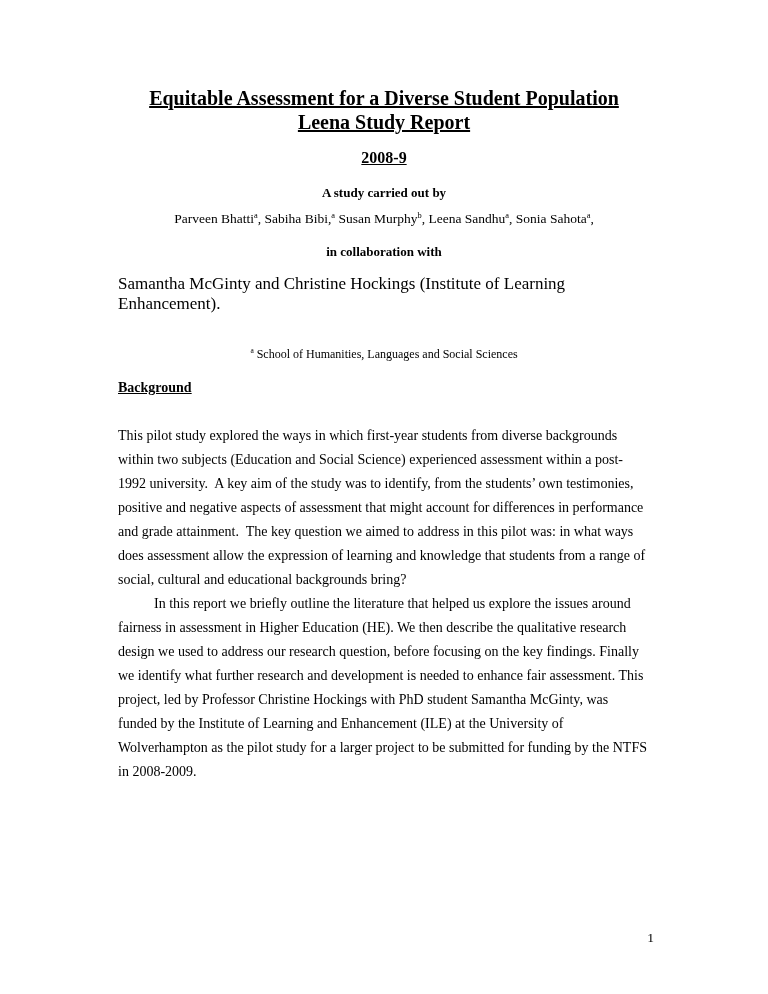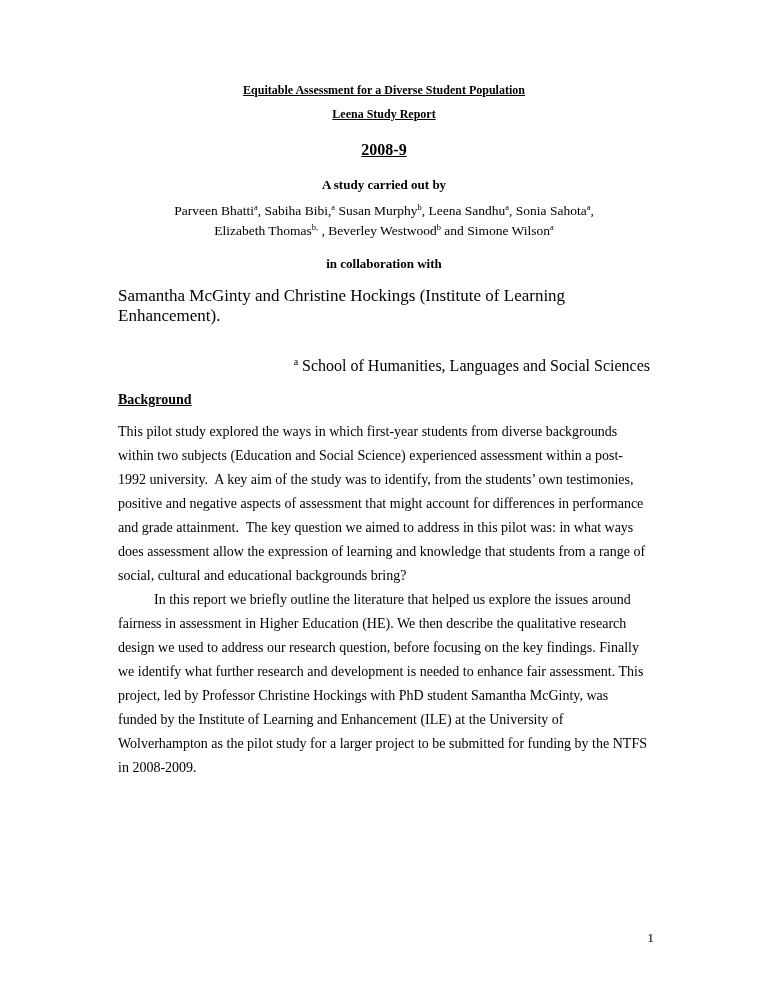--- a/index.html
+++ b/index.html
@@ -14,24 +14,25 @@
     margin: 0 auto;
     background: #ffffff;
     color: #000000;
     font-family: "Liberation Serif", "DejaVu Serif", serif;
     box-sizing: border-box;
     padding: 78px 118px 0 118px;
     overflow: hidden;
   }
   .u { text-decoration: underline; }
   .doc-title {
-    font-size: 12px;
+    font-size: 20px;
     font-weight: bold;
     line-height: 24px;
     text-align: center;
+    margin-top: 8px;
   }
   .doc-title .line { display: block; }
   .doc-title .line > span { text-decoration: underline; }
   .year-block {
     margin-top: 12px;
     font-size: 16px;
     font-weight: bold;
     line-height: 24px;
     text-align: center;
   }
@@ -56,41 +57,41 @@
     line-height: 20px;
     text-align: center;
   }
   .collaborators {
     margin-top: 12px;
     font-size: 17px;
     line-height: 20px;
     text-align: left;
   }
   .affil {
-    font-size: 16px;
+    font-size: 12px;
     line-height: 20px;
-    text-align: right;
+    text-align: center;
   }
   .affil-a { margin-top: 30px; }
   .affil-b { margin-top: 11px; }
   .section-heading {
     margin-top: 13px;
     font-size: 14px;
     font-weight: bold;
     line-height: 22px;
   }
   .section-heading > span { text-decoration: underline; }
   .body-para {
     margin: 0;
     font-size: 14px;
     line-height: 24px;
     text-align: left;
     white-space: pre-wrap;
   }
-  .body-para.first { margin-top: 9px; }
+  .body-para.first { margin-top: 25px; }
   .body-para.indented { text-indent: 36px; }
   sup {
     font-size: 0.62em;
     line-height: 0;
     vertical-align: super;
   }
   .page-number {
     position: absolute;
     right: 114px;
     bottom: 48px;
@@ -109,21 +110,20 @@
   </div>
 
   <div class="year-block">
     <span class="u">2008-9</span>
   </div>
 
   <div class="byline">A study carried out by</div>
 
   <div class="authors">
     <span class="line"><span>Parveen Bhatti</span><sup>a</sup><span>, Sabiha Bibi,</span><sup>a</sup><span> Susan Murphy</span><sup>b</sup><span>, Leena Sandhu</span><sup>a</sup><span>, Sonia Sahota</span><sup>a</sup><span>,</span></span>
-    <span class="line"><span>Elizabeth Thomas</span><sup>b,</sup><span> , Beverley Westwood</span><sup>b</sup><span> and Simone Wilson</span><sup>a</sup></span>
   </div>
 
   <div class="collab-label">in collaboration with</div>
 
   <div class="collaborators">Samantha McGinty and Christine Hockings (Institute of Learning Enhancement).</div>
 
   <div class="affil affil-a"><sup>a</sup><span> School of Humanities, Languages and Social Sciences</span></div>
 
 
   <div class="section-heading">

